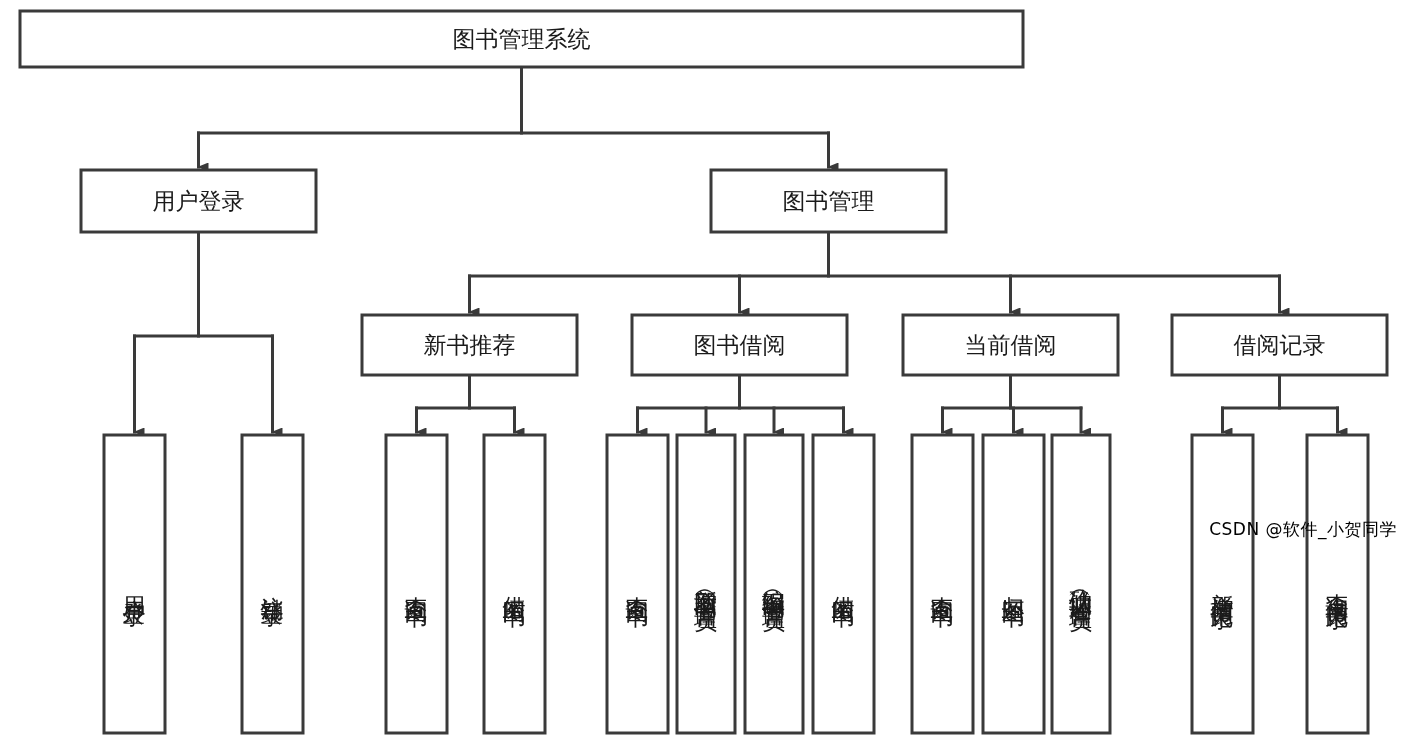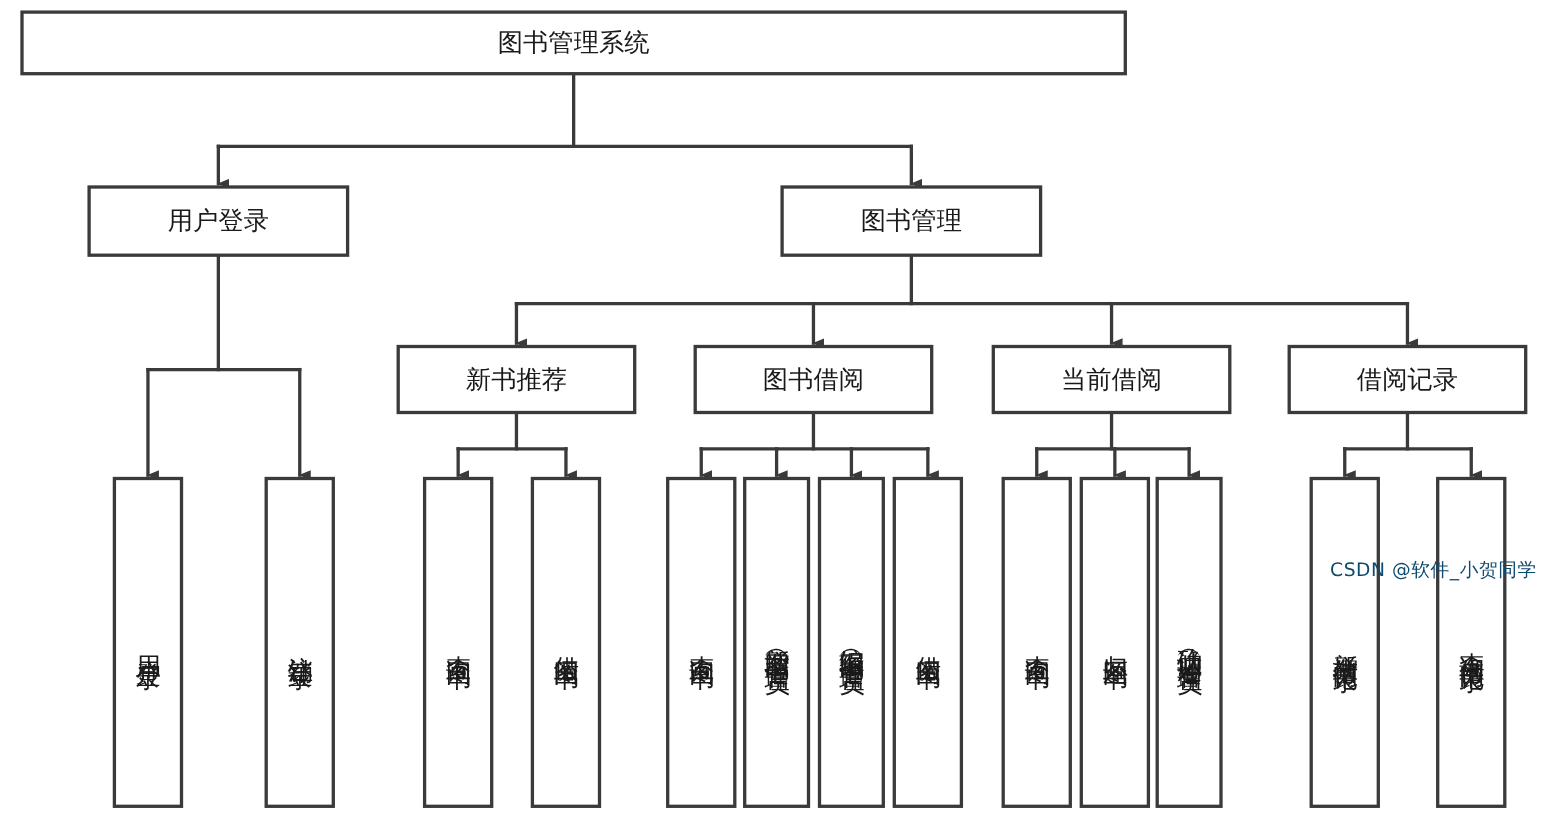--- a/index.html
+++ b/index.html
@@ -51,24 +51,24 @@
     fill: #1a1a1a;
     writing-mode: vertical-rl;
     text-orientation: upright;
     dominant-baseline: central;
     text-anchor: middle;
     letter-spacing: 3px;
   }
   .watermark {
     position: absolute;
     right: 8px;
-    bottom: 19px;
+    bottom: 8px;
     font-family: "DejaVu Sans", "Liberation Sans", sans-serif;
     font-size: 17px;
-    color: #0c4a6e;
+    color: #000000;
     white-space: nowrap;
     user-select: none;
     letter-spacing: 0.5px;
   }
 </style>
 </head>
 <body>
 
 <div id="diagram-root">
 

